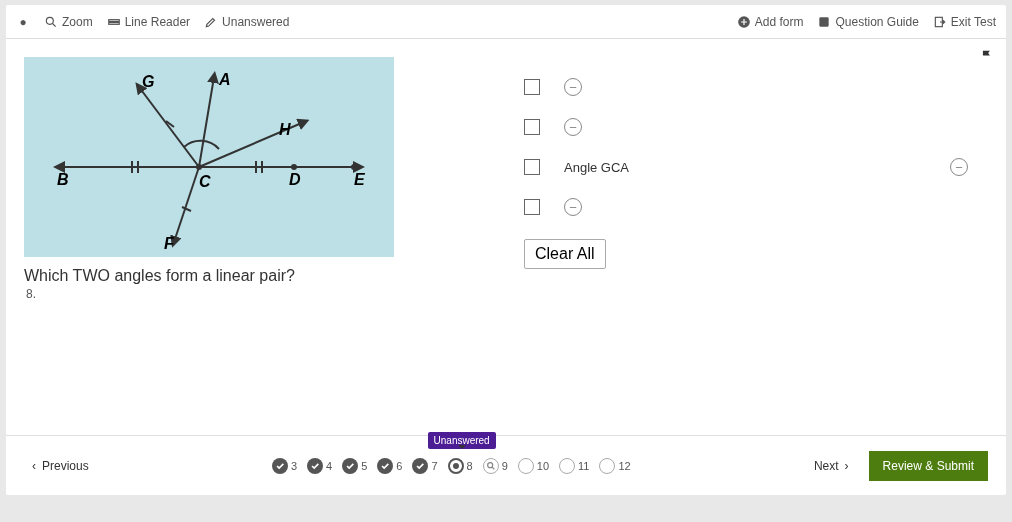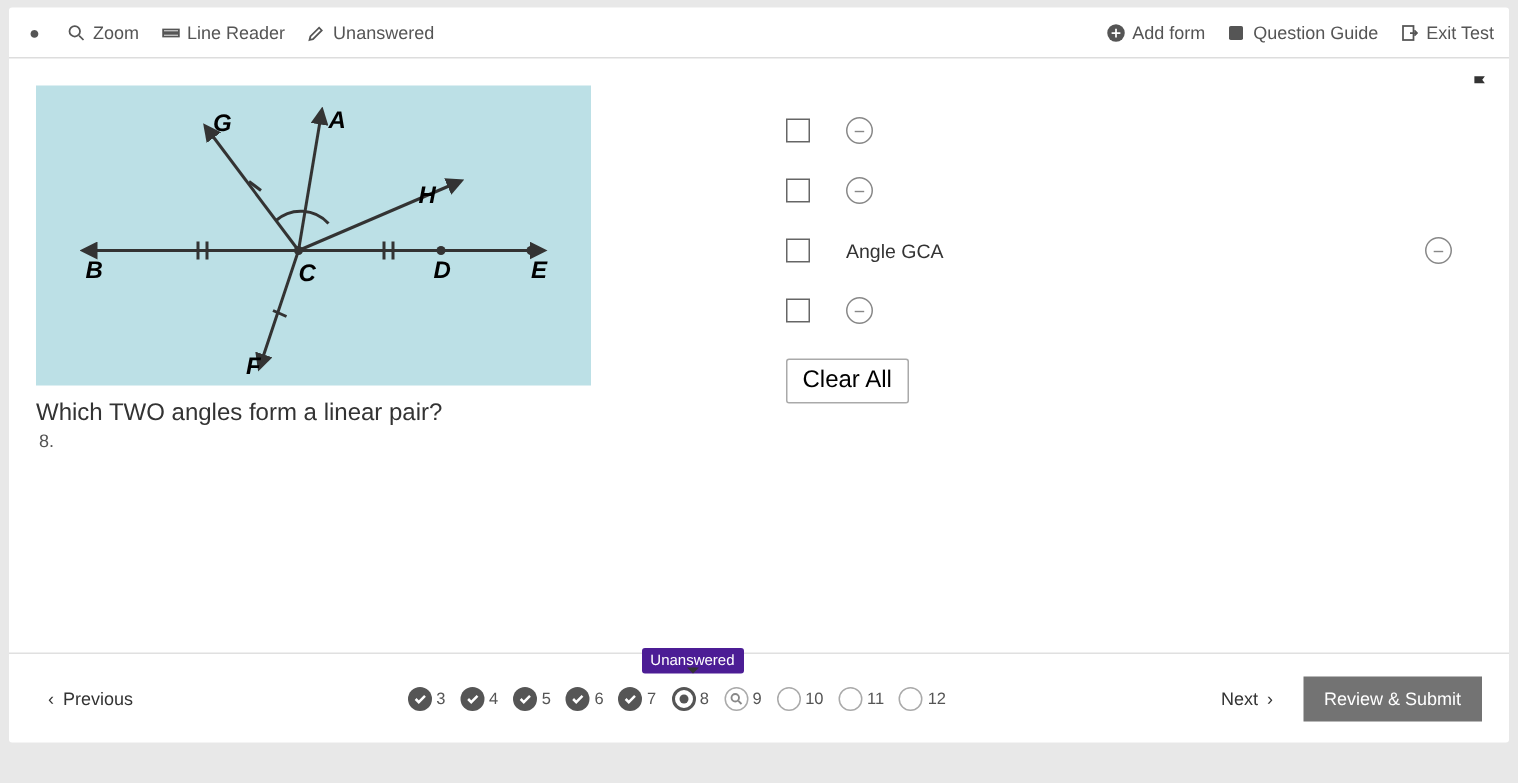--- a/index.html
+++ b/index.html
@@ -149,21 +149,21 @@
   }
   .tooltip:after {
     content: "";
     position: absolute;
     bottom: -4px; left: 50%;
     margin-left: -4px;
     border: 4px solid transparent;
     border-top-color: #333;
   }
   .review-btn {
-    background: #737373;
+    background: #4d7c0f;
     color: #fff;
     font-size: 12px;
     padding: 8px 14px;
     border: none;
     cursor: pointer;
   }
   .flag-ico {
     width: 14px; height: 14px; color: #555;
   }
   .diagram svg { width: 100%; height: 100%; }

